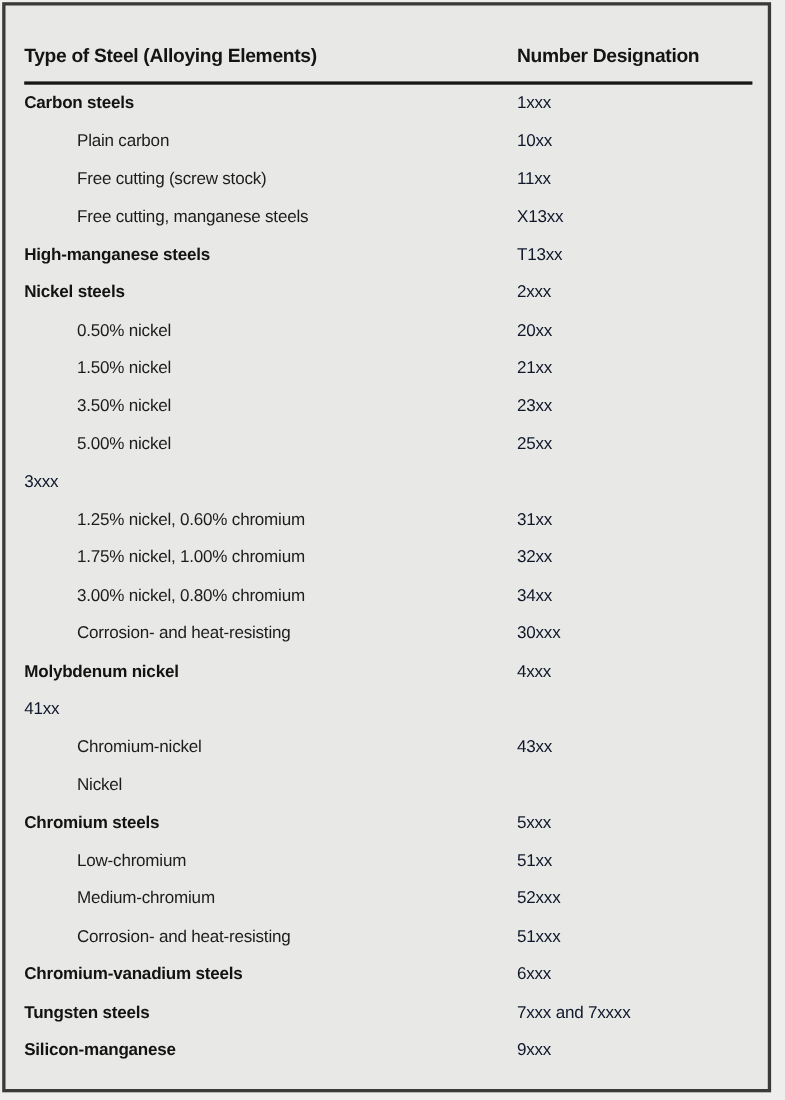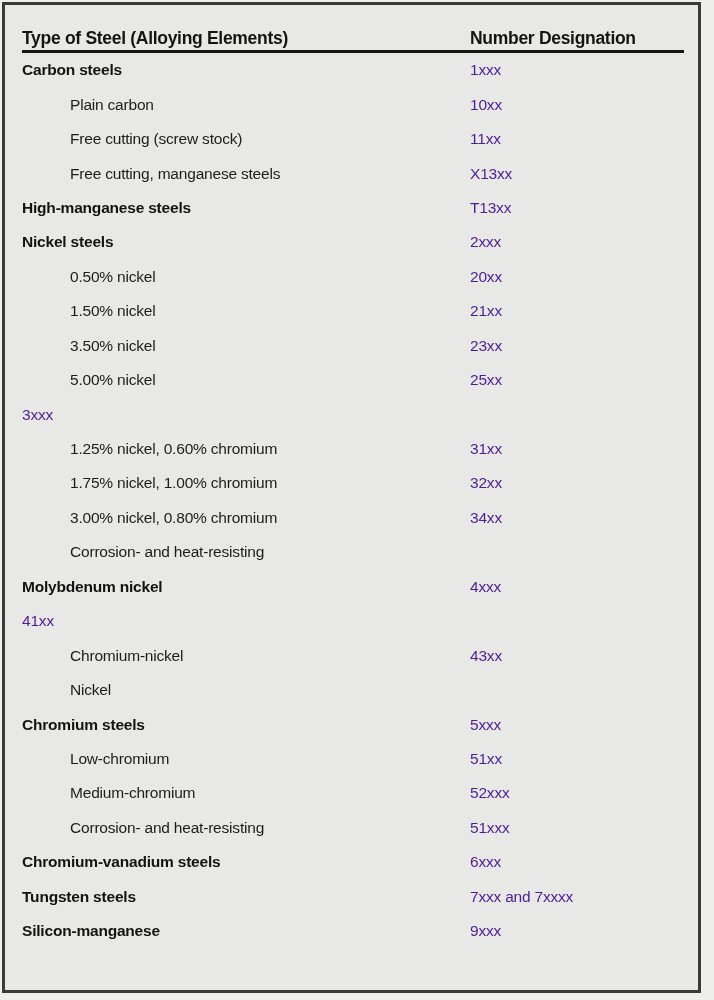--- a/index.html
+++ b/index.html
@@ -31,22 +31,23 @@
     display: grid;
     grid-template-columns: 448px 1fr;
     padding: 22px 14px 0 17px;
     box-sizing: border-box;
   }
   .header-cell {
     font-size: 17.5px;
     font-weight: bold;
     letter-spacing: -0.3px;
     line-height: 22px;
-    padding-bottom: 1px;
+    padding-bottom: 13px;
     color: #141414;
+    margin-top: 12px;
   }
   .header-rule {
     margin-left: 17px;
     margin-right: 14px;
     height: 0;
     border-bottom: 3px solid #161616;
   }
   .rows {
     padding-left: 17px;
     padding-right: 26px;
@@ -66,21 +67,21 @@
   }
   .row.bold .type-cell {
     font-weight: bold;
     color: #131313;
   }
   .row.indent .type-cell {
     padding-left: 48px;
   }
   .designation-cell {
     font-weight: normal;
-    color: #4c1d95;
+    color: #0f172a;
   }
 </style>
 </head>
 <body>
 
 <div class="page">
   <div class="frame">
     <div class="header-row">
       <div class="header-cell">Type of Steel (Alloying Elements)</div>
       <div class="header-cell">Number Designation</div>
@@ -152,20 +153,21 @@
   </div>
 
 
   <div class="row indent">
     <div class="cell type-cell">3.00% nickel, 0.80% chromium</div>
     <div class="cell designation-cell">34xx</div>
   </div>
 
   <div class="row indent">
     <div class="cell type-cell">Corrosion- and heat-resisting</div>
+    <div class="cell designation-cell">30xxx</div>
   </div>
 
   <div class="row bold">
     <div class="cell type-cell">Molybdenum nickel</div>
     <div class="cell designation-cell">4xxx</div>
   </div>
 
   <div class="row indent">
     <div class="cell designation-cell">41xx</div>
   </div>

